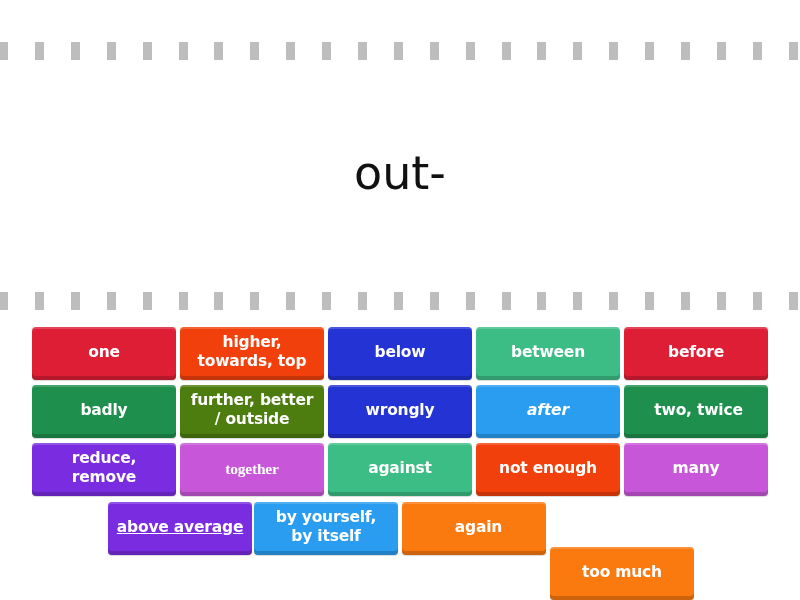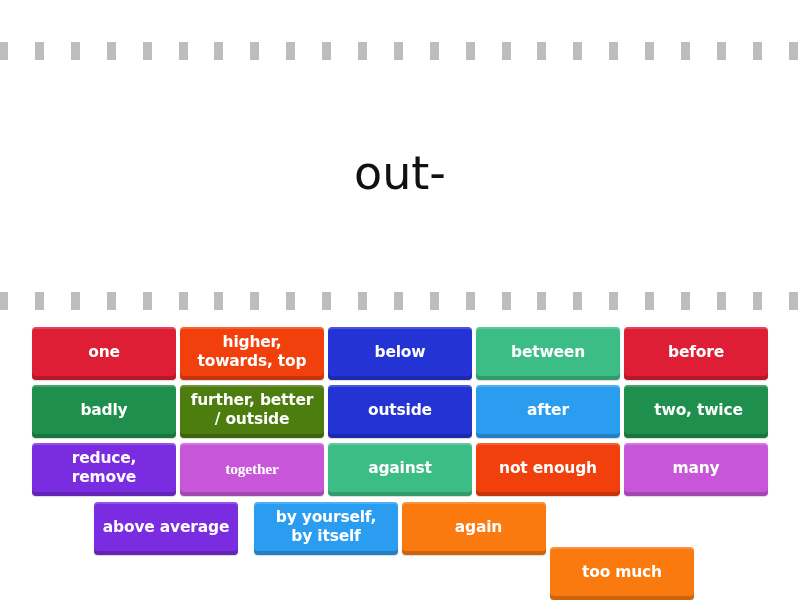--- a/index.html
+++ b/index.html
@@ -85,29 +85,29 @@
   <div class="tile" style="left: 32px; top: 327px; background: rgb(221, 30, 53);">one</div>
   <div class="tile" style="left: 180px; top: 327px; background: rgb(242, 64, 12);">higher,
 towards, top</div>
   <div class="tile" style="left: 328px; top: 327px; background: rgb(36, 51, 212);">below</div>
   <div class="tile" style="left: 476px; top: 327px; background: rgb(61, 189, 134); text-align: center;">between</div>
   <div class="tile" style="left: 624px; top: 327px; background: rgb(221, 30, 53);">before</div>
 
   <div class="tile" style="left: 32px; top: 385px; background: rgb(30, 143, 76);">badly</div>
   <div class="tile" style="left: 180px; top: 385px; background: #4d7c0f;">further, better
 / outside</div>
-  <div class="tile" style="left: 328px; top: 385px; background: rgb(36, 51, 212);">outside</div>
-  <div class="tile" style="left: 476px; top: 385px; background: rgb(42, 157, 240);">after</div>
+  <div class="tile" style="left: 328px; top: 385px; background: rgb(36, 51, 212);">wrongly</div>
+  <div class="tile" style="left: 476px; top: 385px; background: rgb(42, 157, 240); font-style: italic;">after</div>
   <div class="tile" style="left: 624px; top: 385px; background: rgb(30, 143, 76); padding-left: 8px;">two, twice</div>
 
   <div class="tile" style="left: 32px; top: 443px; background: rgb(122, 45, 224);">reduce,
 remove</div>
   <div class="tile" style="left: 180px; top: 443px; background: rgb(199, 87, 216); font-family: Liberation Serif, serif;">together</div>
   <div class="tile" style="left: 328px; top: 443px; background: rgb(61, 189, 134);">against</div>
   <div class="tile" style="left: 476px; top: 443px; background: rgb(242, 64, 12);">not enough</div>
   <div class="tile" style="left: 624px; top: 443px; background: rgb(199, 87, 216);">many</div>
 
-  <div class="tile" style="left: 94px; top: 502px; background: rgb(122, 45, 224);">above average</div>
+  <div class="tile" style="left: 108px; top: 502px; background: rgb(122, 45, 224); text-decoration: underline;">above average</div>
   <div class="tile" style="left: 254px; top: 502px; background: rgb(42, 157, 240);">by yourself,
 by itself</div>
   <div class="tile" style="left: 402px; top: 502px; background: rgb(251, 122, 16); padding-left: 12px;">again</div>
   <div class="tile" style="left: 550px; top: 502px; background: rgb(251, 122, 16); margin-top: 45px;">too much</div>
 </div>
 
 </body></html>

